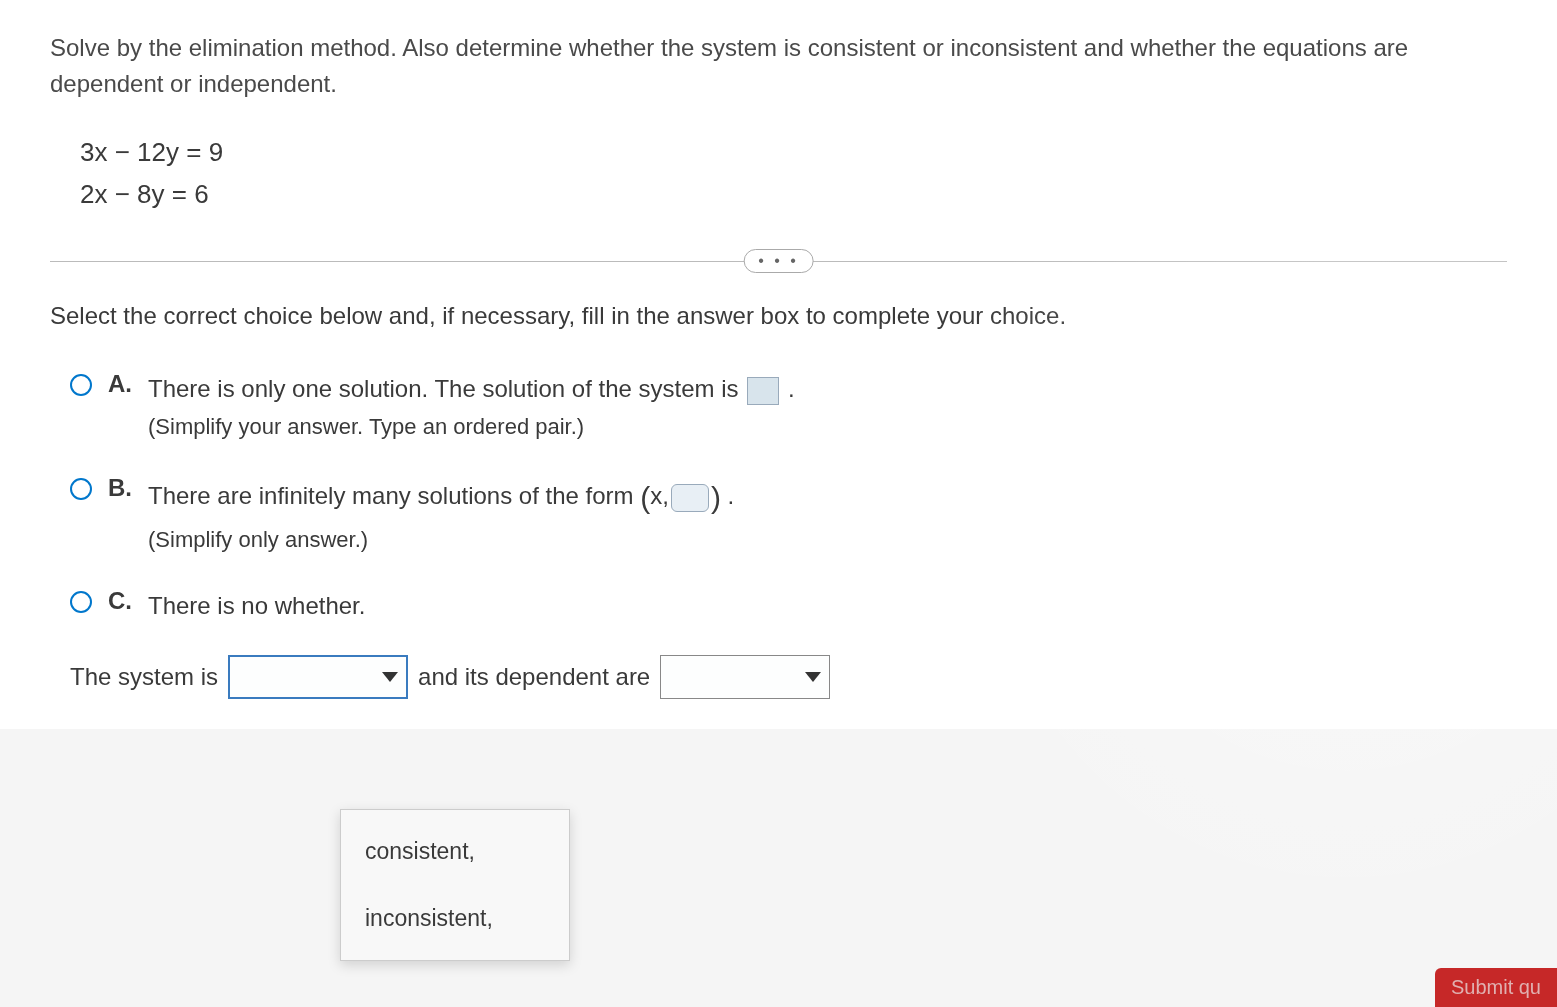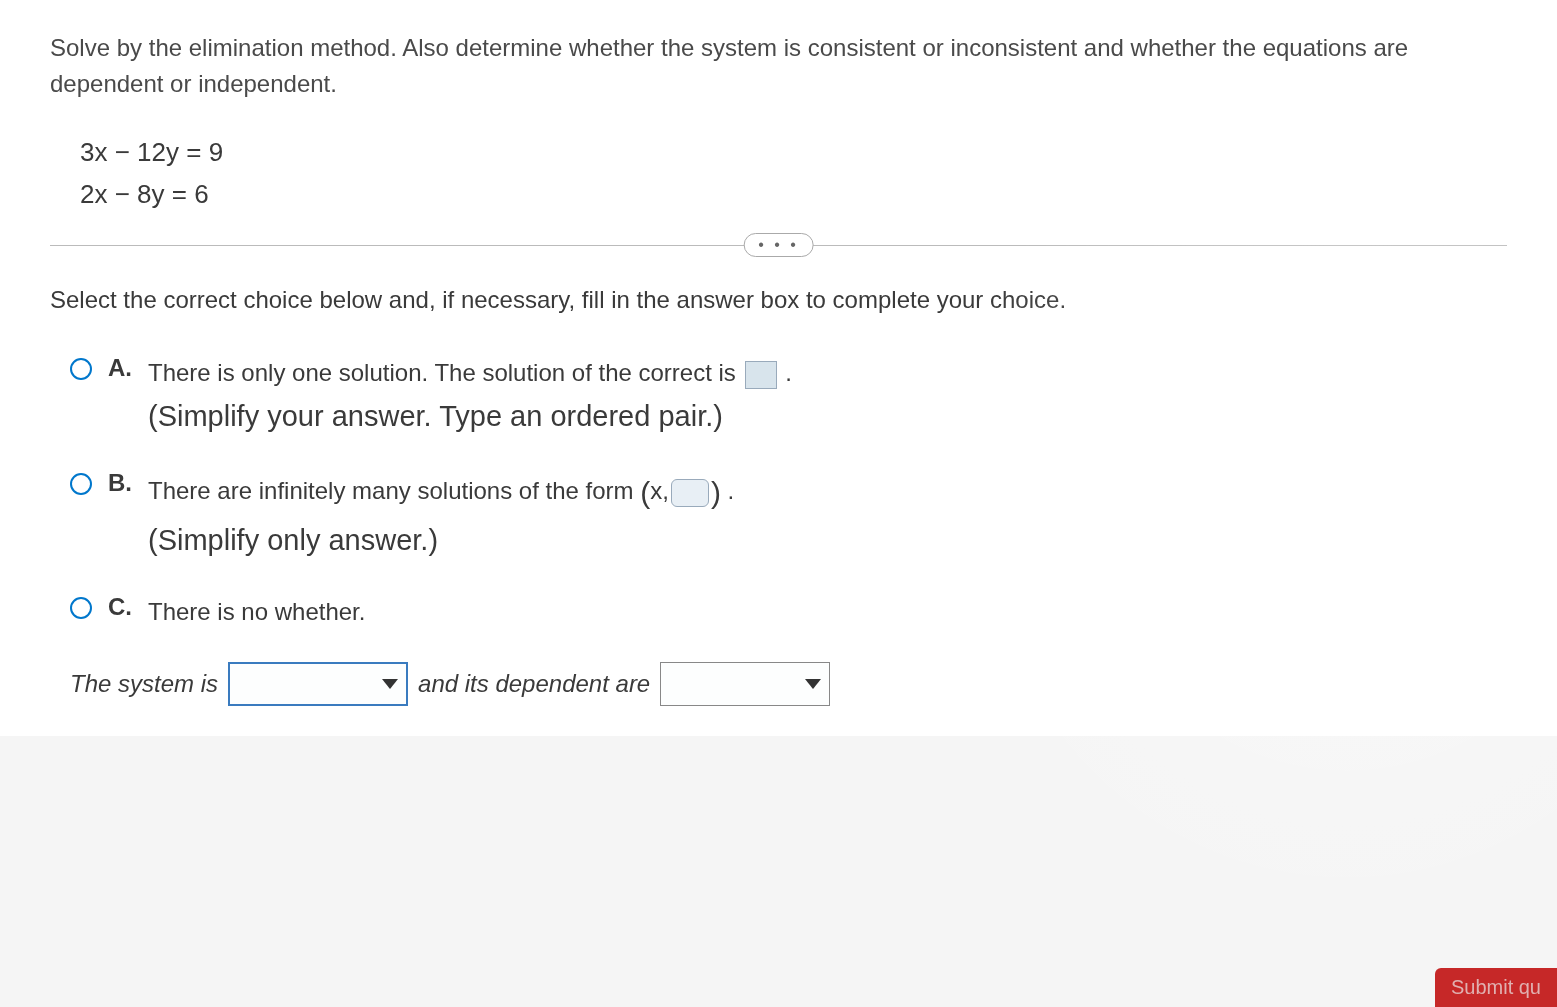--- a/index.html
+++ b/index.html
@@ -24,21 +24,21 @@
       font-size: 24px;
       color: #4a4a4a;
       line-height: 1.5;
       margin-bottom: 30px;
     }
     .equations {
       margin-left: 30px;
       font-size: 26px;
       color: #3a3a3a;
       line-height: 1.6;
-      margin-bottom: 30px;
+      margin-bottom: 46px;
     }
     .divider-container {
       position: relative;
       margin-bottom: 40px;
     }
     .divider-line {
       height: 1px;
       background: #bbb;
       width: 100%;
     }
@@ -86,21 +86,21 @@
       font-weight: bold;
       margin-right: 12px;
       min-width: 28px;
     }
     .choice-body {
       flex: 1;
       line-height: 1.6;
     }
     .choice-sub {
       display: block;
-      font-size: 29px;
+      font-size: 22px;
     }
     .answer-box {
       display: inline-block;
       width: 32px;
       height: 28px;
       background: #d8e4ec;
       border: 1px solid #9ab;
       vertical-align: middle;
       margin: 0 2px;
     }
@@ -114,21 +114,20 @@
       vertical-align: middle;
     }
     .dropdown-row {
       display: flex;
       align-items: center;
       font-size: 24px;
       color: #3a3a3a;
       margin-top: 20px;
       margin-left: 20px;
       gap: 10px;
-      font-style: italic;
     }
     .dropdown {
       display: inline-flex;
       align-items: center;
       justify-content: flex-end;
       border: 2px solid #3a7bbf;
       background: #fdfefe;
       height: 44px;
       width: 180px;
       padding: 0 8px;
@@ -199,21 +198,21 @@
   </div>
 
   <p class="instruction">Select the correct choice below and, if necessary, fill in the answer box to complete your choice.</p>
 
   <div class="choices">
 
     <div class="choice">
       <div class="radio"></div>
       <span class="choice-label">A.</span>
       <div class="choice-body">
-        <span>There is only one solution. The solution of the correct is </span>
+        <span>There is only one solution. The solution of the system is </span>
         <span class="answer-box"></span>
         <span>.</span>
         <span class="choice-sub">(Simplify your answer. Type an ordered pair.)</span>
       </div>
     </div>
 
     <div class="choice">
       <div class="radio"></div>
       <span class="choice-label">B.</span>
       <div class="choice-body">
@@ -238,18 +237,22 @@
     <span>The system is</span>
     <div class="dropdown">
       <div class="dropdown-arrow"></div>
     </div>
     <span>and its dependent are</span>
     <div class="dropdown secondary">
       <div class="dropdown-arrow"></div>
     </div>
   </div>
 
+  <div class="dropdown-menu">
+    <div class="dropdown-item">consistent,</div>
+    <div class="dropdown-item">inconsistent,</div>
+  </div>
 
 </div>
 
 <div class="submit-btn">Submit qu</div>
 
 <div class="glare-overlay"></div>
 
 </body></html>

